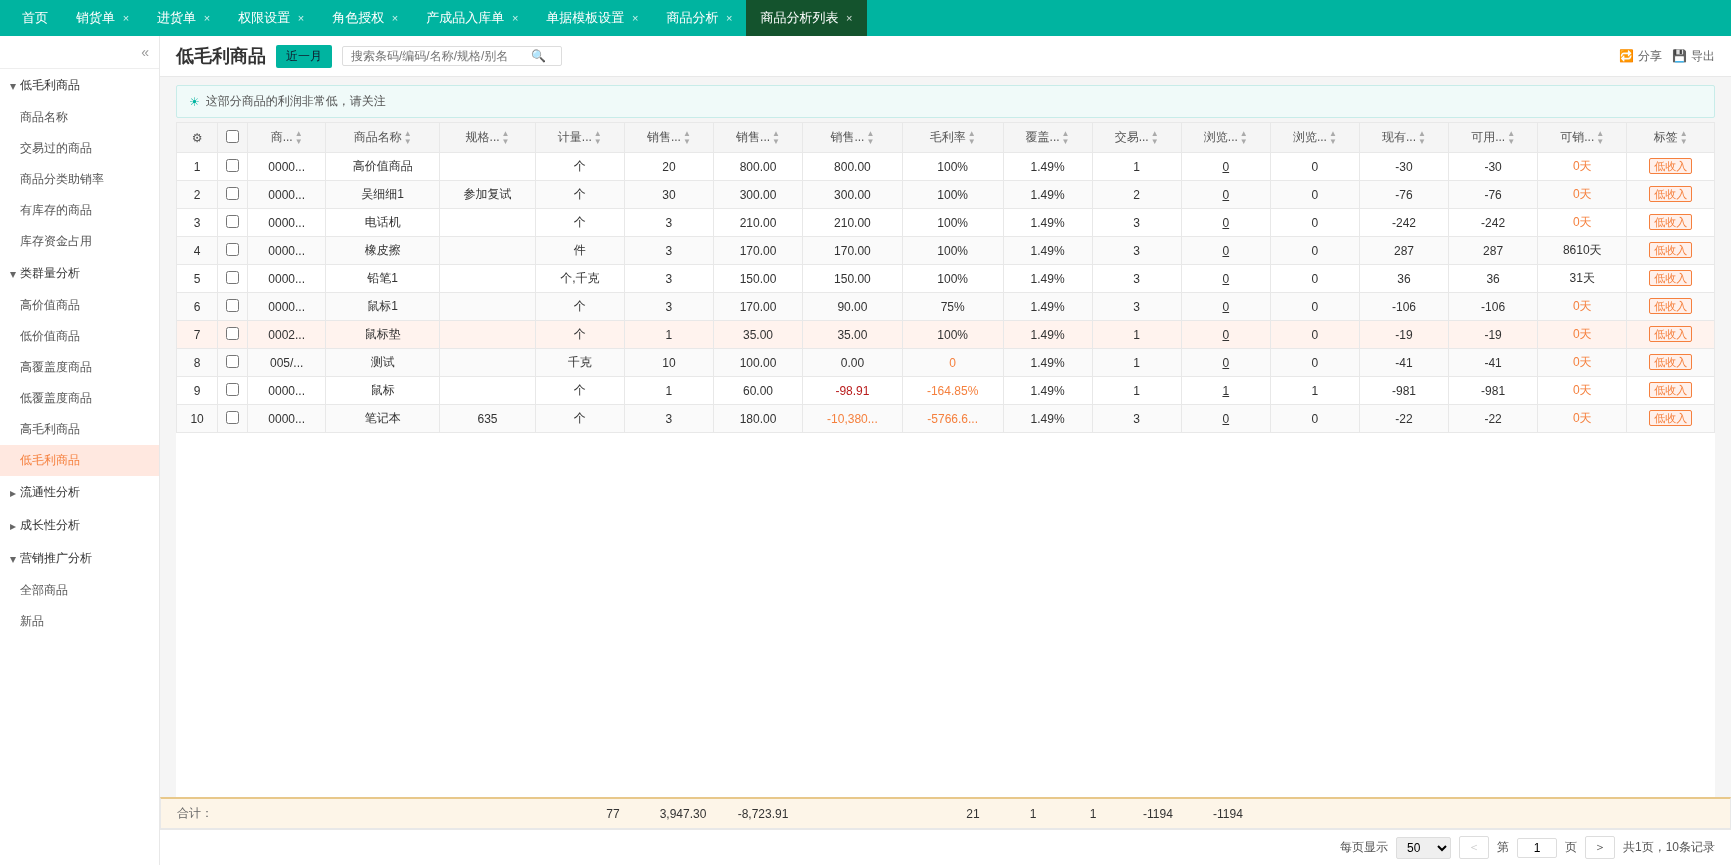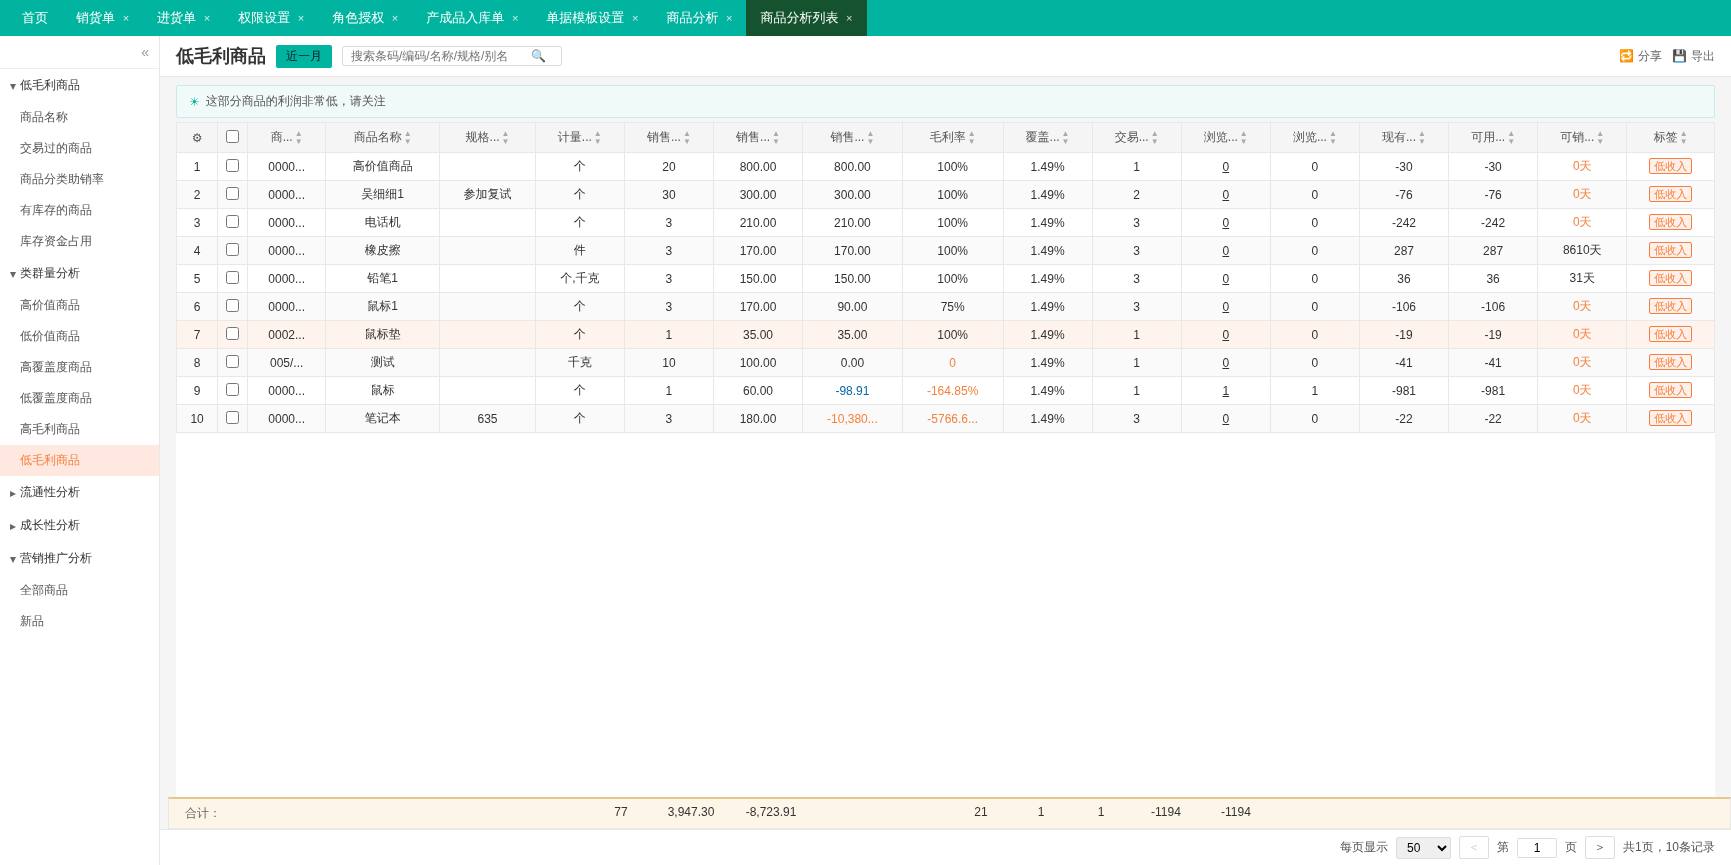--- a/index.html
+++ b/index.html
@@ -47,21 +47,21 @@
     .data-table td { border: 1px solid #e8e8e8; padding: 5px 6px; text-align: center; color: #333; white-space: nowrap; }
     .data-table tr:nth-child(even) td { background: #fafafa; }
     .data-table tr.highlighted td { background: #fff3ee; }
     .tag-badge { background: #fff0eb; color: #f5803e; border: 1px solid #f5803e; border-radius: 2px; padding: 1px 4px; font-size: 11px; }
     .link-underline { text-decoration: underline; color: #333; cursor: pointer; }
     .th-sort { display: flex; align-items: center; justify-content: center; gap: 2px; }
     .sort-arrows { display: flex; flex-direction: column; font-size: 8px; line-height: 1; color: #aaa; }
     .checkbox-cell { width: 30px; }
 
     
-    .table-footer { background: #fdf5e8; border: 1px solid #e8e8e8; border-top: 2px solid #e8c88a; padding: 6px 16px; display: flex; font-size: 12px; margin-left: 8px; }
+    .table-footer { background: #fdf5e8; border: 1px solid #e8e8e8; border-top: 2px solid #e8c88a; padding: 6px 16px; display: flex; align-items: center; font-size: 12px; }
     .footer-label { color: #666; margin-right: 20px; }
     .footer-cells { display: flex; flex: 1; }
     .footer-cell { text-align: center; color: #333; }
 
     
     .pagination-bar { background: #fff; border-top: 1px solid #e8e8e8; padding: 6px 16px; display: flex; align-items: center; justify-content: flex-end; gap: 8px; font-size: 12px; color: #555; }
     .pagination-bar select { border: 1px solid #ddd; padding: 2px 6px; font-size: 12px; border-radius: 2px; }
     .pagination-btn { border: 1px solid #ddd; background: #fff; padding: 2px 8px; cursor: pointer; border-radius: 2px; color: #555; font-size: 12px; }
     .pagination-btn:disabled { color: #ccc; cursor: default; }
     .page-input { border: 1px solid #ddd; width: 40px; text-align: center; padding: 2px 4px; font-size: 12px; border-radius: 2px; }
@@ -421,21 +421,21 @@
     </tr>
             <tr>
       <td>9</td>
       <td class="checkbox-cell"><input type="checkbox" style=""></td>
       <td>0000...</td>
       <td>鼠标</td>
       <td></td>
       <td>个</td>
       <td>1</td>
       <td>60.00</td>
-      <td style="color:#0369a1;text-align:center;">-98.91</td>
+      <td style="color:#b91c1c;text-align:center;">-98.91</td>
       <td style="color:#f5803e;">-164.85%</td>
       <td>1.49%</td>
       <td>1</td>
       <td><span class="link-underline">1</span></td>
       <td>1</td>
       <td>-981</td>
       <td>-981</td>
       <td style="color:#f5803e;">0天</td>
       <td><span class="tag-badge">低收入</span></td>
     </tr>

